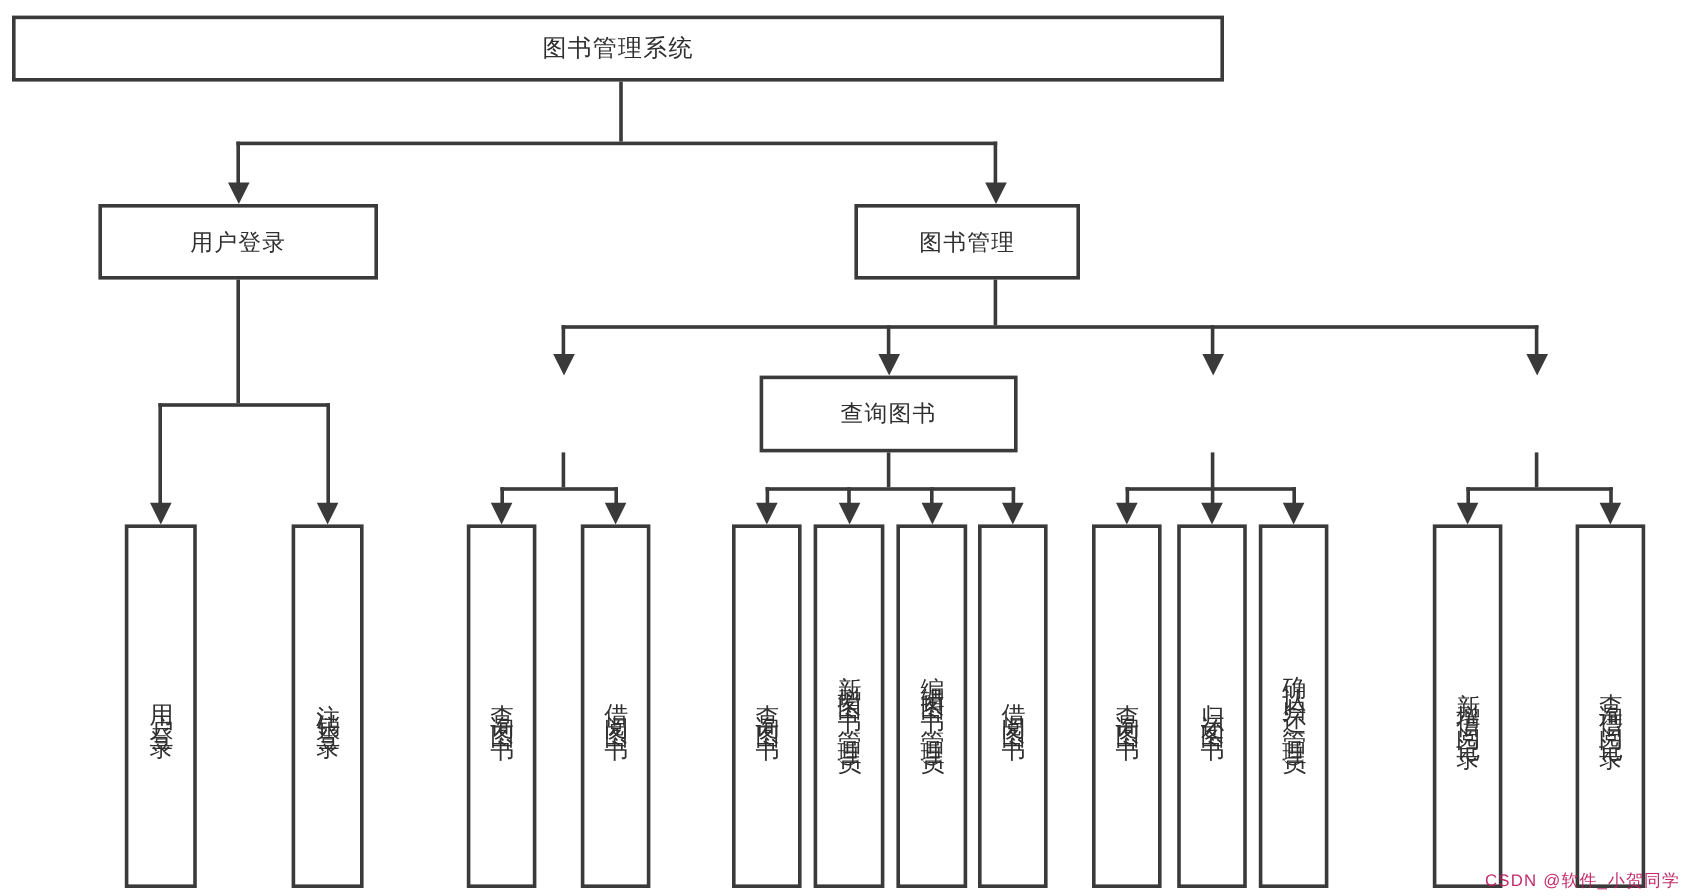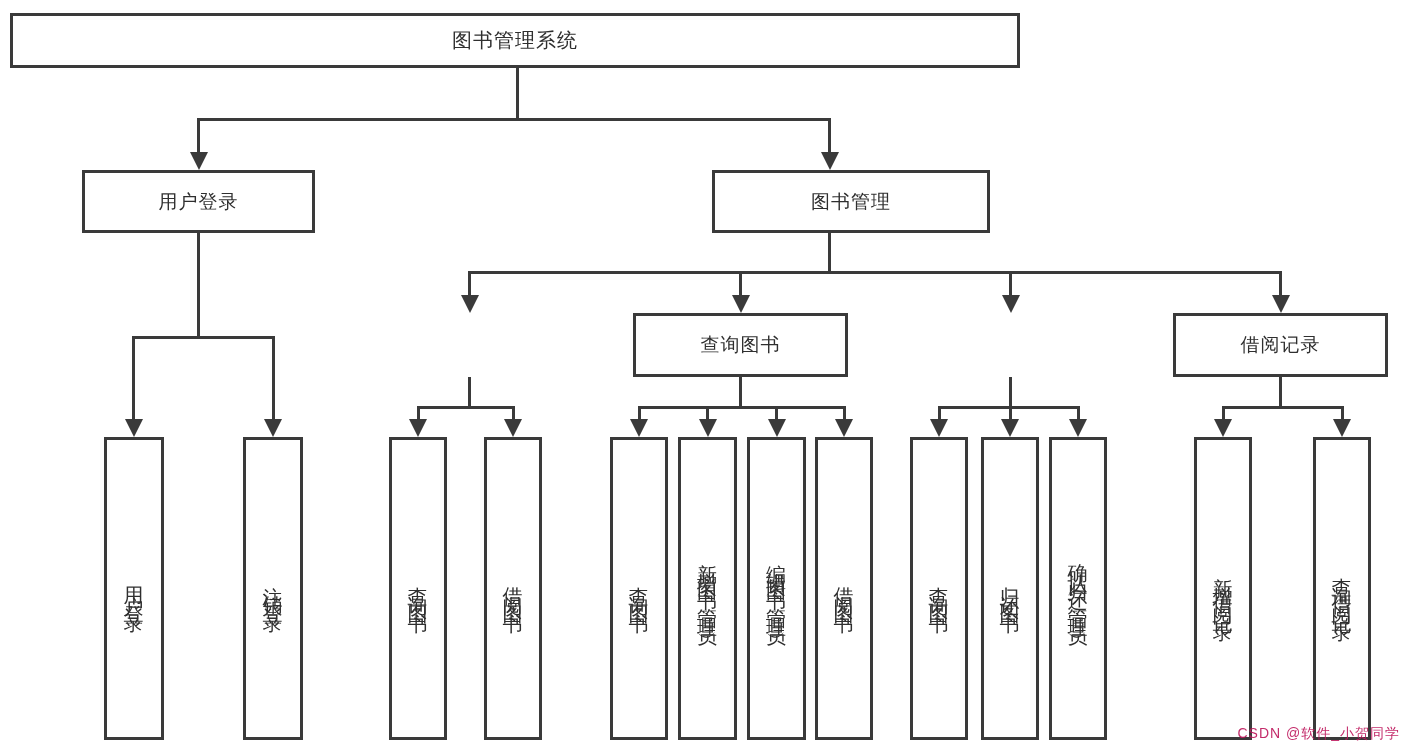--- a/index.html
+++ b/index.html
@@ -85,21 +85,21 @@
     <div class="vline" style="left:197px;top:118px;height:36px;"></div>
     <div class="vline" style="left:828px;top:118px;height:36px;"></div>
     <div class="arrow" style="left:190px;top:152px;"></div>
     <div class="arrow" style="left:821px;top:152px;"></div>
   </div>
 
   <div class="node" style="left:82px;top:170px;width:233px;height:63px;">
     <span class="hlabel">用户登录</span>
   </div>
 
-  <div class="node" style="left:712px;top:170px;width:278px;height:63px;">
+  <div class="node" style="left:712px;top:170px;width:188px;height:63px;">
     <span class="hlabel">图书管理</span>
   </div>
 
   <div>
     <div class="vline" style="left:197px;top:233px;height:103px;"></div>
     <div class="hline" style="left:132px;top:336px;width:143px;"></div>
     <div class="vline" style="left:132px;top:336px;height:84px;"></div>
     <div class="vline" style="left:272px;top:336px;height:84px;"></div>
     <div class="arrow" style="left:125px;top:419px;"></div>
     <div class="arrow" style="left:264px;top:419px;"></div>
@@ -114,23 +114,20 @@
     <div class="vline" style="left:1279px;top:271px;height:26px;"></div>
     <div class="arrow" style="left:461px;top:295px;"></div>
     <div class="arrow" style="left:732px;top:295px;"></div>
     <div class="arrow" style="left:1002px;top:295px;"></div>
     <div class="arrow" style="left:1272px;top:295px;"></div>
   </div>
 
   <div class="node" style="left:633px;top:313px;width:215px;height:64px;">
     <span class="hlabel">查询图书</span>
   </div>
-  <div class="node" style="left:1173px;top:313px;width:215px;height:64px;">
-    <span class="hlabel">借阅记录</span>
-  </div>
 
   <div>
     <div class="vline" style="left:468px;top:377px;height:29px;"></div>
     <div class="hline" style="left:417px;top:406px;width:98px;"></div>
     <div class="vline" style="left:417px;top:406px;height:14px;"></div>
     <div class="vline" style="left:512px;top:406px;height:14px;"></div>
     <div class="arrow" style="left:409px;top:419px;"></div>
     <div class="arrow" style="left:504px;top:419px;"></div>
   </div>
 

